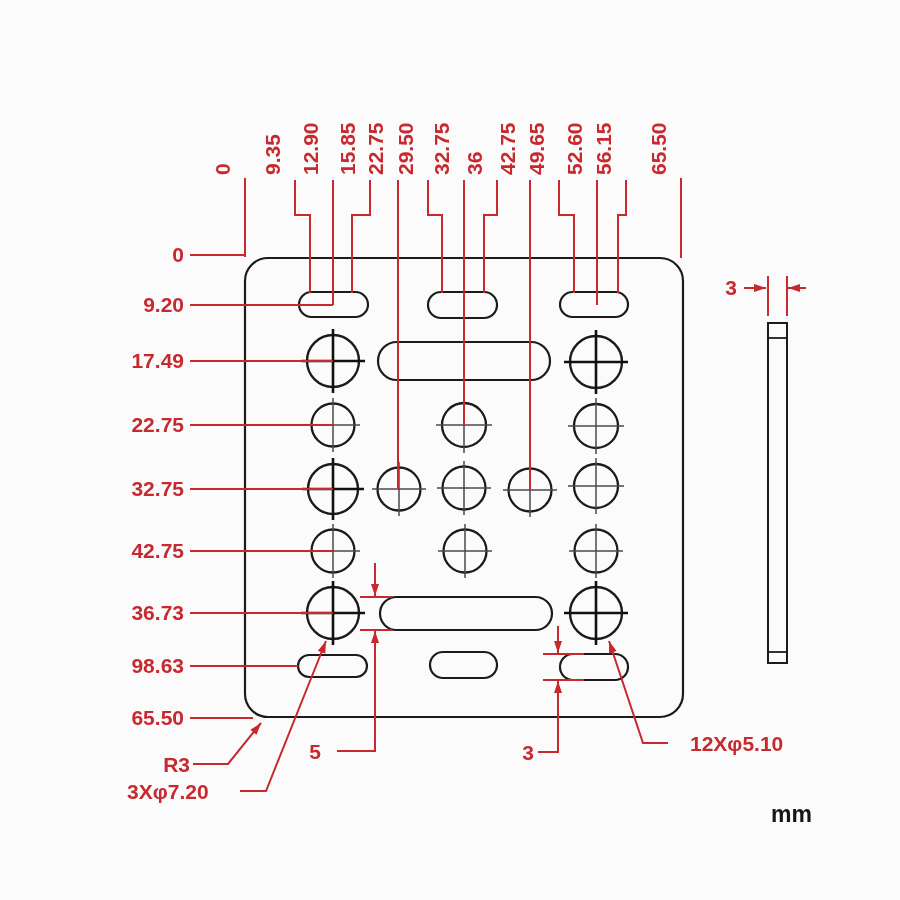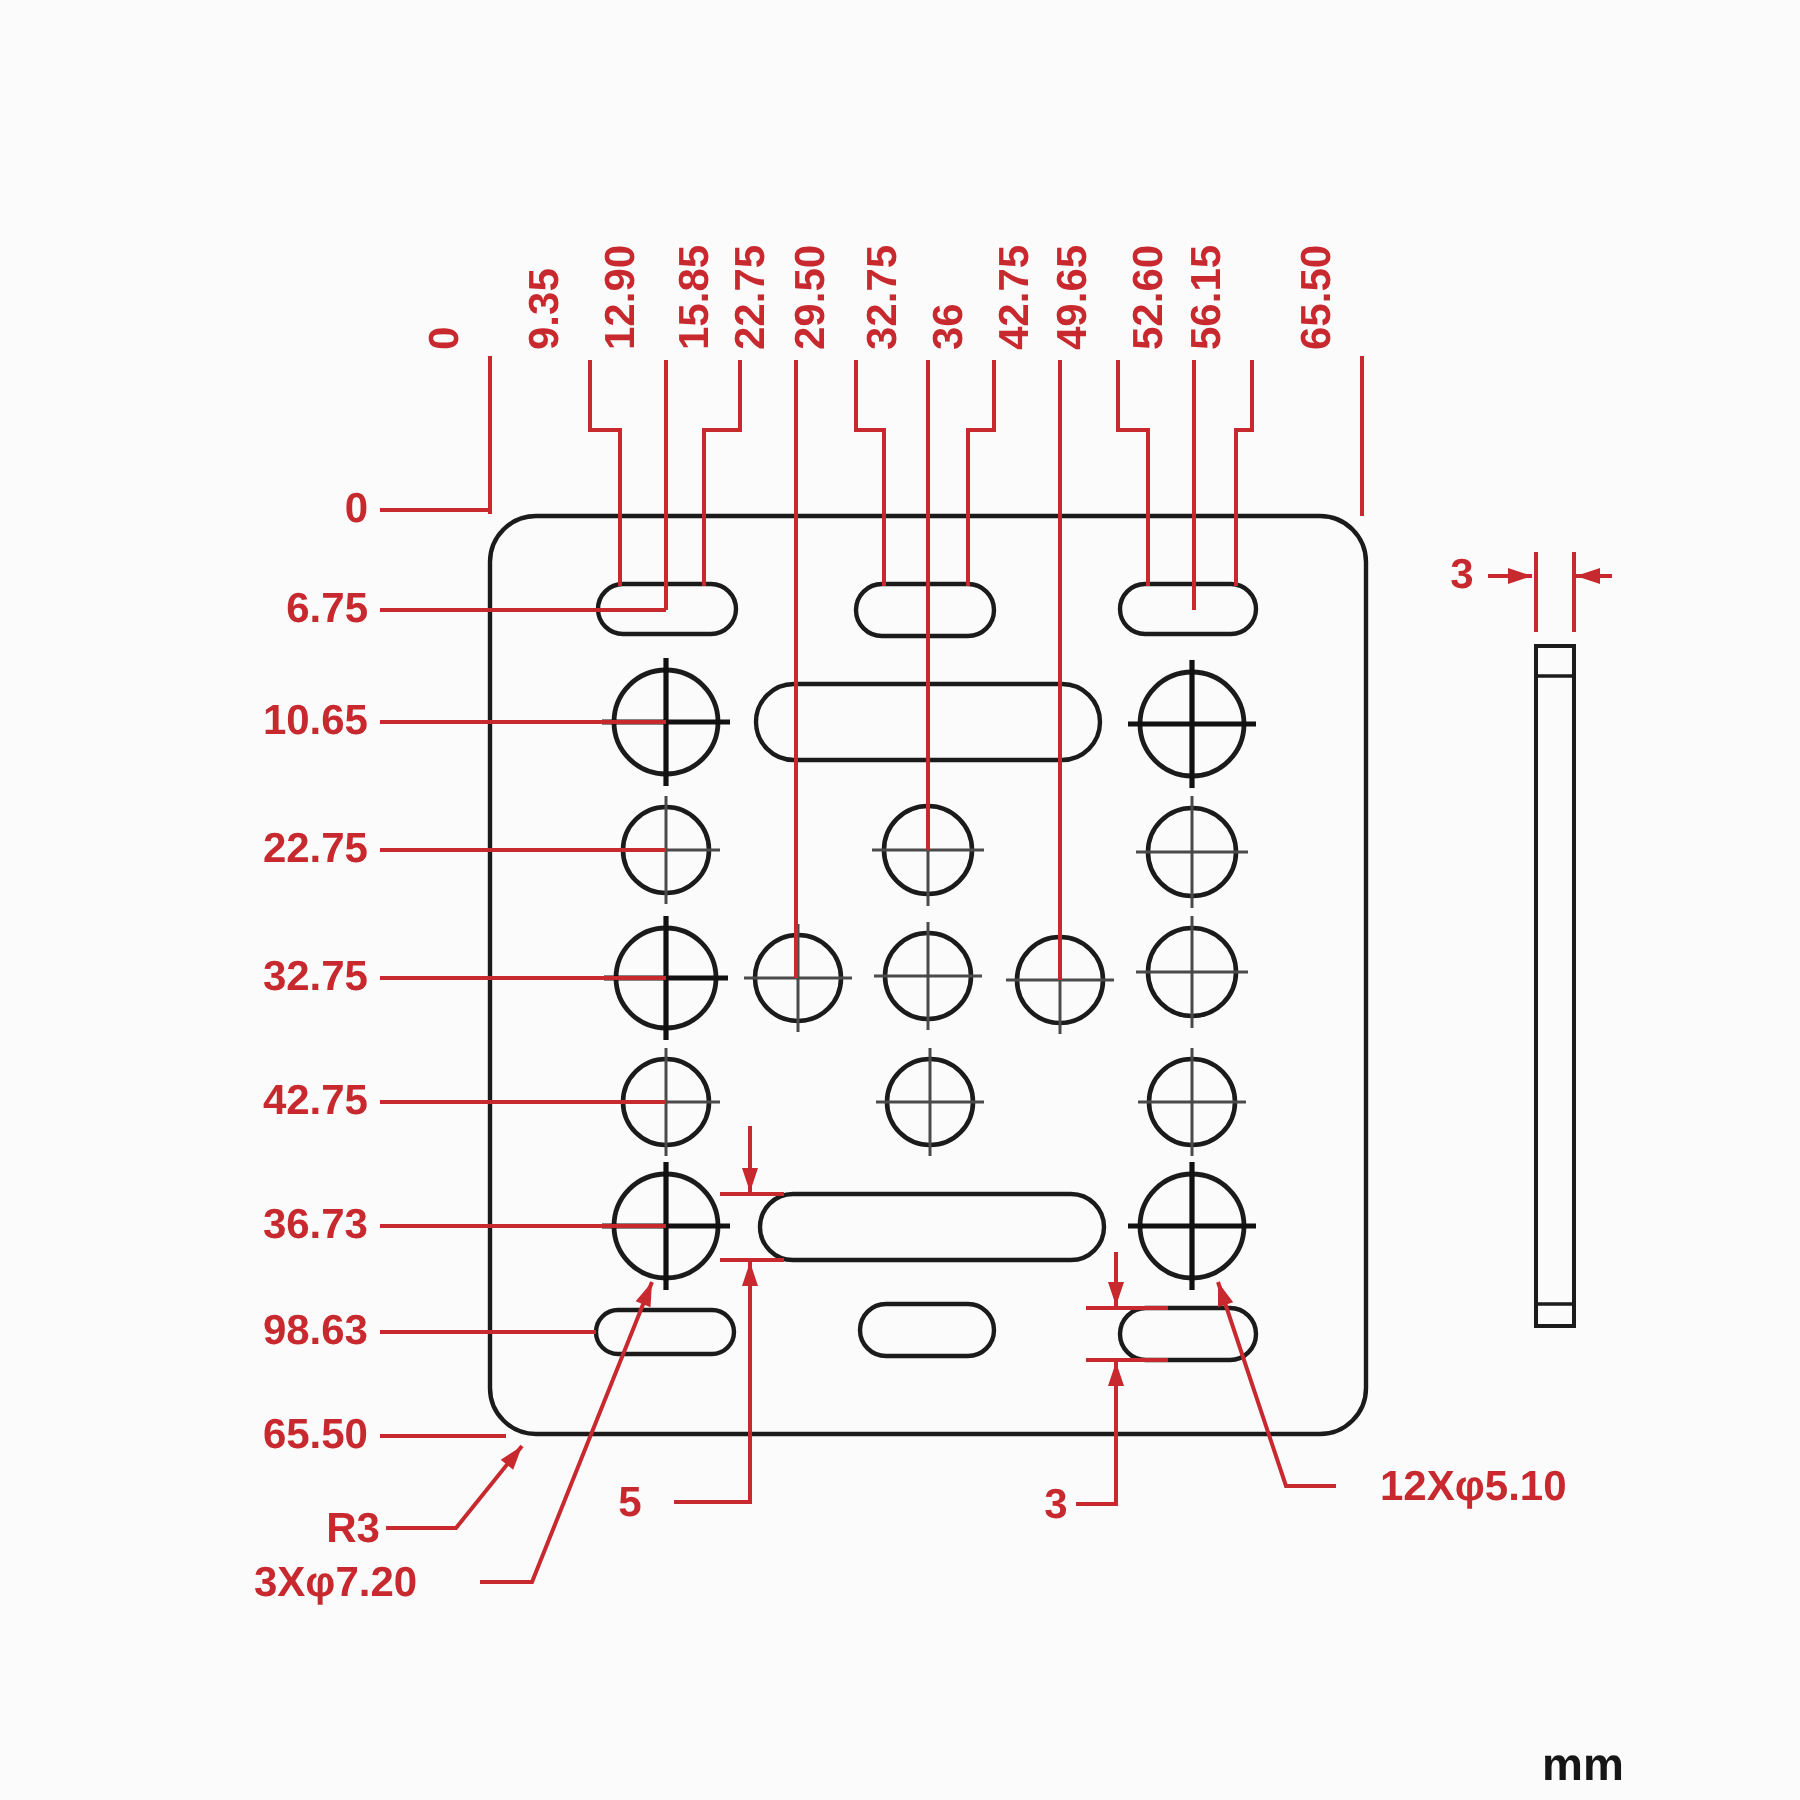--- a/index.html
+++ b/index.html
@@ -197,31 +197,31 @@
   <div class="dim top-label" style="left:417px;top:153px;">29.50</div>
   <div class="dim top-label" style="left:453px;top:153px;">32.75</div>
   <div class="dim top-label" style="left:486px;top:153px;">36</div>
   <div class="dim top-label" style="left:519px;top:153px;">42.75</div>
   <div class="dim top-label" style="left:548px;top:153px;">49.65</div>
   <div class="dim top-label" style="left:586px;top:153px;">52.60</div>
   <div class="dim top-label" style="left:615px;top:153px;">56.15</div>
   <div class="dim top-label" style="left:670px;top:153px;">65.50</div>
 
   <div class="dim left-label" style="top:243px;">0</div>
-  <div class="dim left-label" style="top:293px;">6.75</div>
-  <div class="dim left-label" style="top:349px;">10.65</div>
+  <div class="dim left-label" style="top:293px;">9.20</div>
+  <div class="dim left-label" style="top:349px;">17.49</div>
   <div class="dim left-label" style="top:413px;">22.75</div>
   <div class="dim left-label" style="top:477px;">32.75</div>
   <div class="dim left-label" style="top:539px;">42.75</div>
   <div class="dim left-label" style="top:601px;">36.73</div>
   <div class="dim left-label" style="top:654px;">98.63</div>
   <div class="dim left-label" style="top:706px;">65.50</div>
 
   <div class="dim" style="left:130px;top:753px;width:60px;text-align:right;">R3</div>
   <div class="dim" style="left:127px;top:780px;width:110px;text-align:left;">3Xφ7.20</div>
   <div class="dim" style="left:300px;top:740px;width:30px;text-align:center;">5</div>
   <div class="dim" style="left:513px;top:741px;width:30px;text-align:center;">3</div>
   <div class="dim" style="left:690px;top:732px;">12Xφ5.10</div>
   <div class="dim" style="left:722px;top:276px;width:18px;text-align:center;">3</div>
 
-  <div class="unit-label" style="left:771px;top:870px;">mm</div>
+  <div class="unit-label" style="left:771px;top:802px;">mm</div>
 
 </div>
 
 </body></html>

